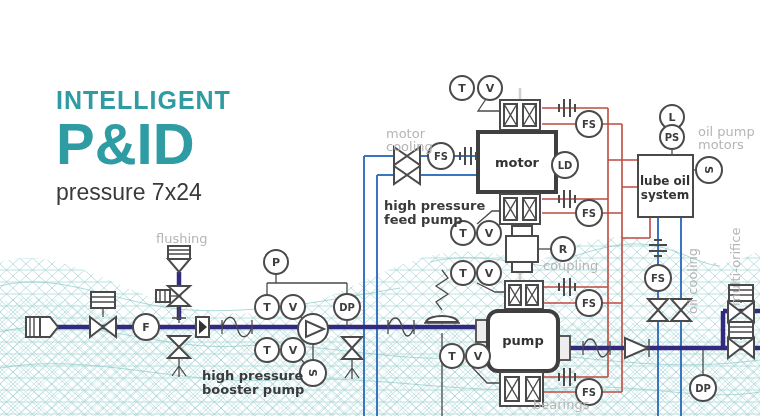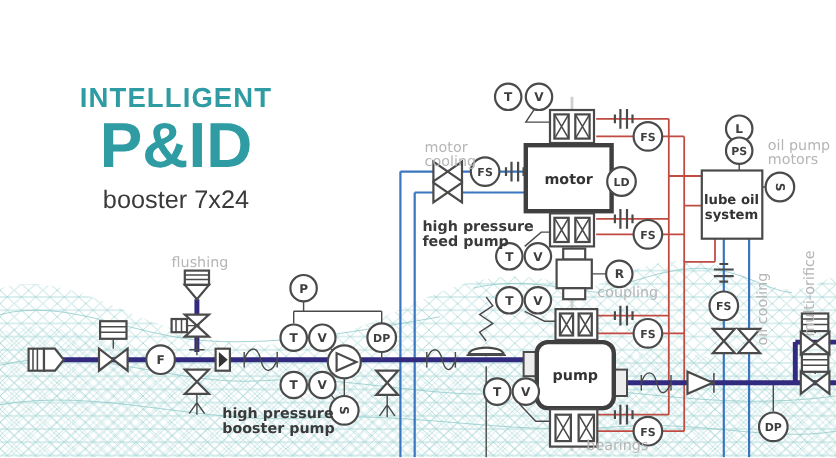--- a/index.html
+++ b/index.html
@@ -1,20 +1,20 @@
 <!DOCTYPE html>
 <html style="--teal: #2e9ca2; --pipe: #312a7e; --red: #bf4b42; --blue: #3a76c0; --meshline: #a3d4d4; --labelgray: #b5b5b5; --linegray: #4a4a4a; --textdark: #3a3a3a;"><head>
 <meta charset="utf-8">
 <style>
   html,body{margin:0;padding:0;background:#fff;}
   .stage{position:relative;width:760px;height:416px;background:#fff;overflow:hidden;
          font-family:"DejaVu Sans",sans-serif;}
   .stage svg{position:absolute;left:0;top:0;}
   
-  .title{position:absolute;left:56px;top:76px;width:208px;text-align:center;
+  .title{position:absolute;left:56px;top:87px;width:208px;
          font-family:"Liberation Sans",sans-serif;}
   .title .l1{color:var(--teal);font-size:25px;font-weight:700;letter-spacing:1px;line-height:1.05;}
   .title .l2{color:var(--teal);font-size:58px;font-weight:700;line-height:1.0;margin-top:2px;}
   .title .l3{color:var(--textdark);font-size:23px;font-weight:400;margin-top:6px;}
   
   .meshfill{fill:url(#mesh);}
   .meshfill2{fill:url(#mesh2);opacity:.75;}
   .ridge{fill:none;stroke:#8fc9c9;stroke-width:.8;opacity:.9;}
   .shaft{stroke:#cfcfcf;stroke-width:2.5;fill:none;}
   .thin{stroke:var(--linegray);stroke-width:1.3;fill:none;}
@@ -365,16 +365,16 @@
   <text class="glabel" x="533" y="409">bearings</text>
   <text class="glabel" x="698" y="136">oil pump</text>
   <text class="glabel" x="698" y="149">motors</text>
   <text class="glabel" transform="rotate(-90 697 314)" x="697" y="314">oil cooling</text>
   <text class="glabel" transform="rotate(-90 740 306)" x="740" y="306">multi-orifice</text>
 </svg>
 
 <div class="title">
   <div class="l1">INTELLIGENT</div>
   <div class="l2">P&amp;ID</div>
-  <div class="l3">booster 7x24</div>
+  <div class="l3">pressure 7x24</div>
 </div>
 
 </div>
 
 </body></html>

